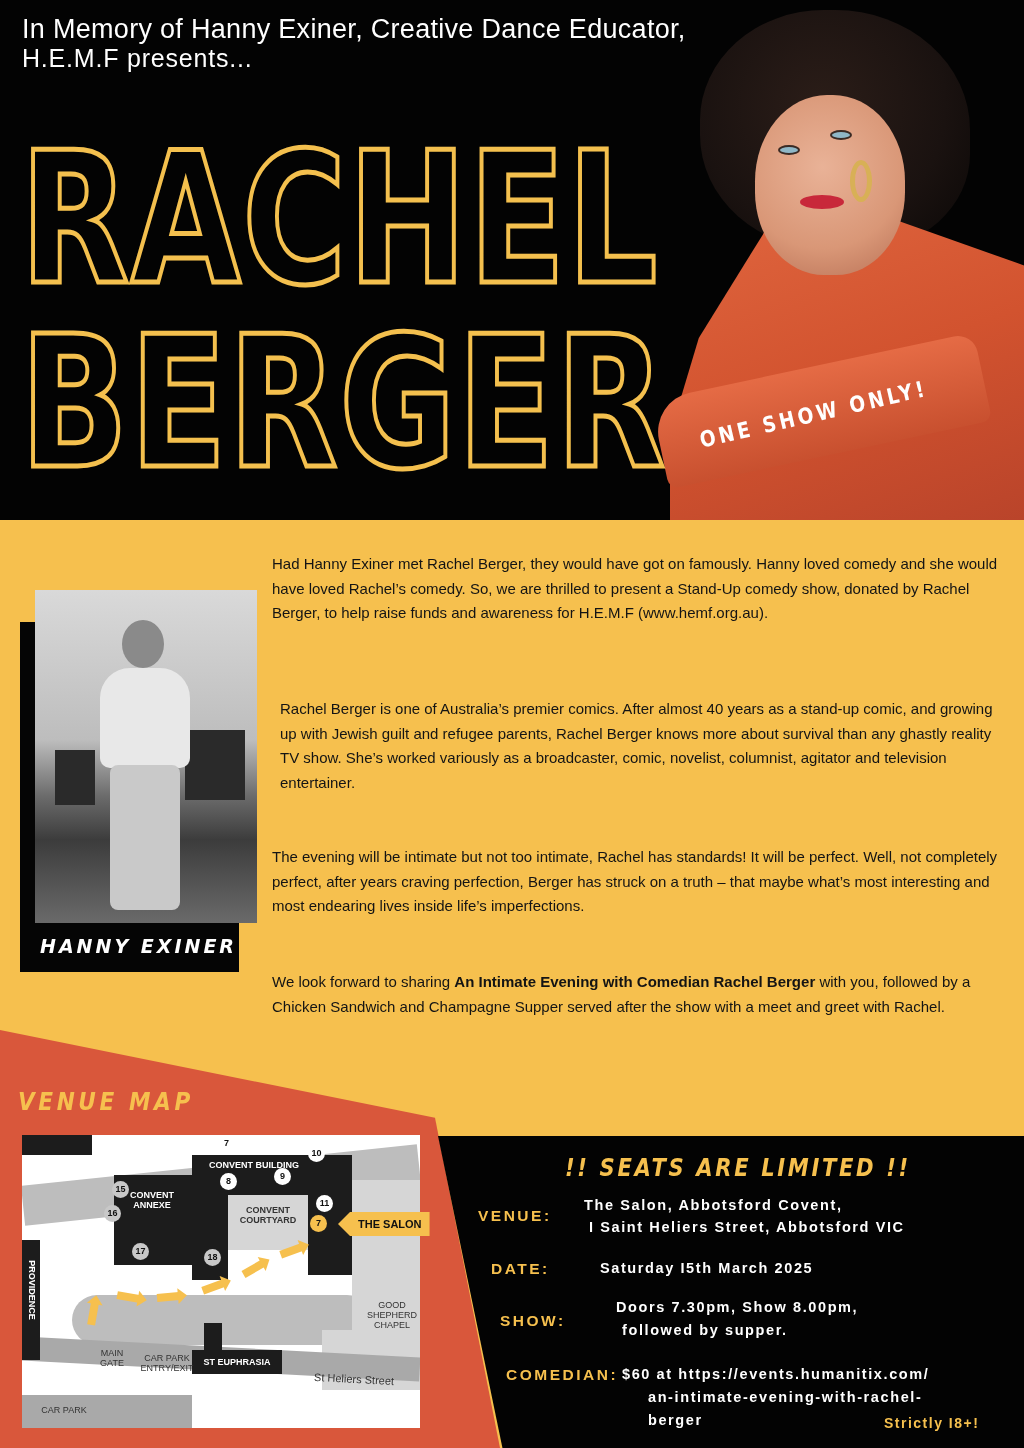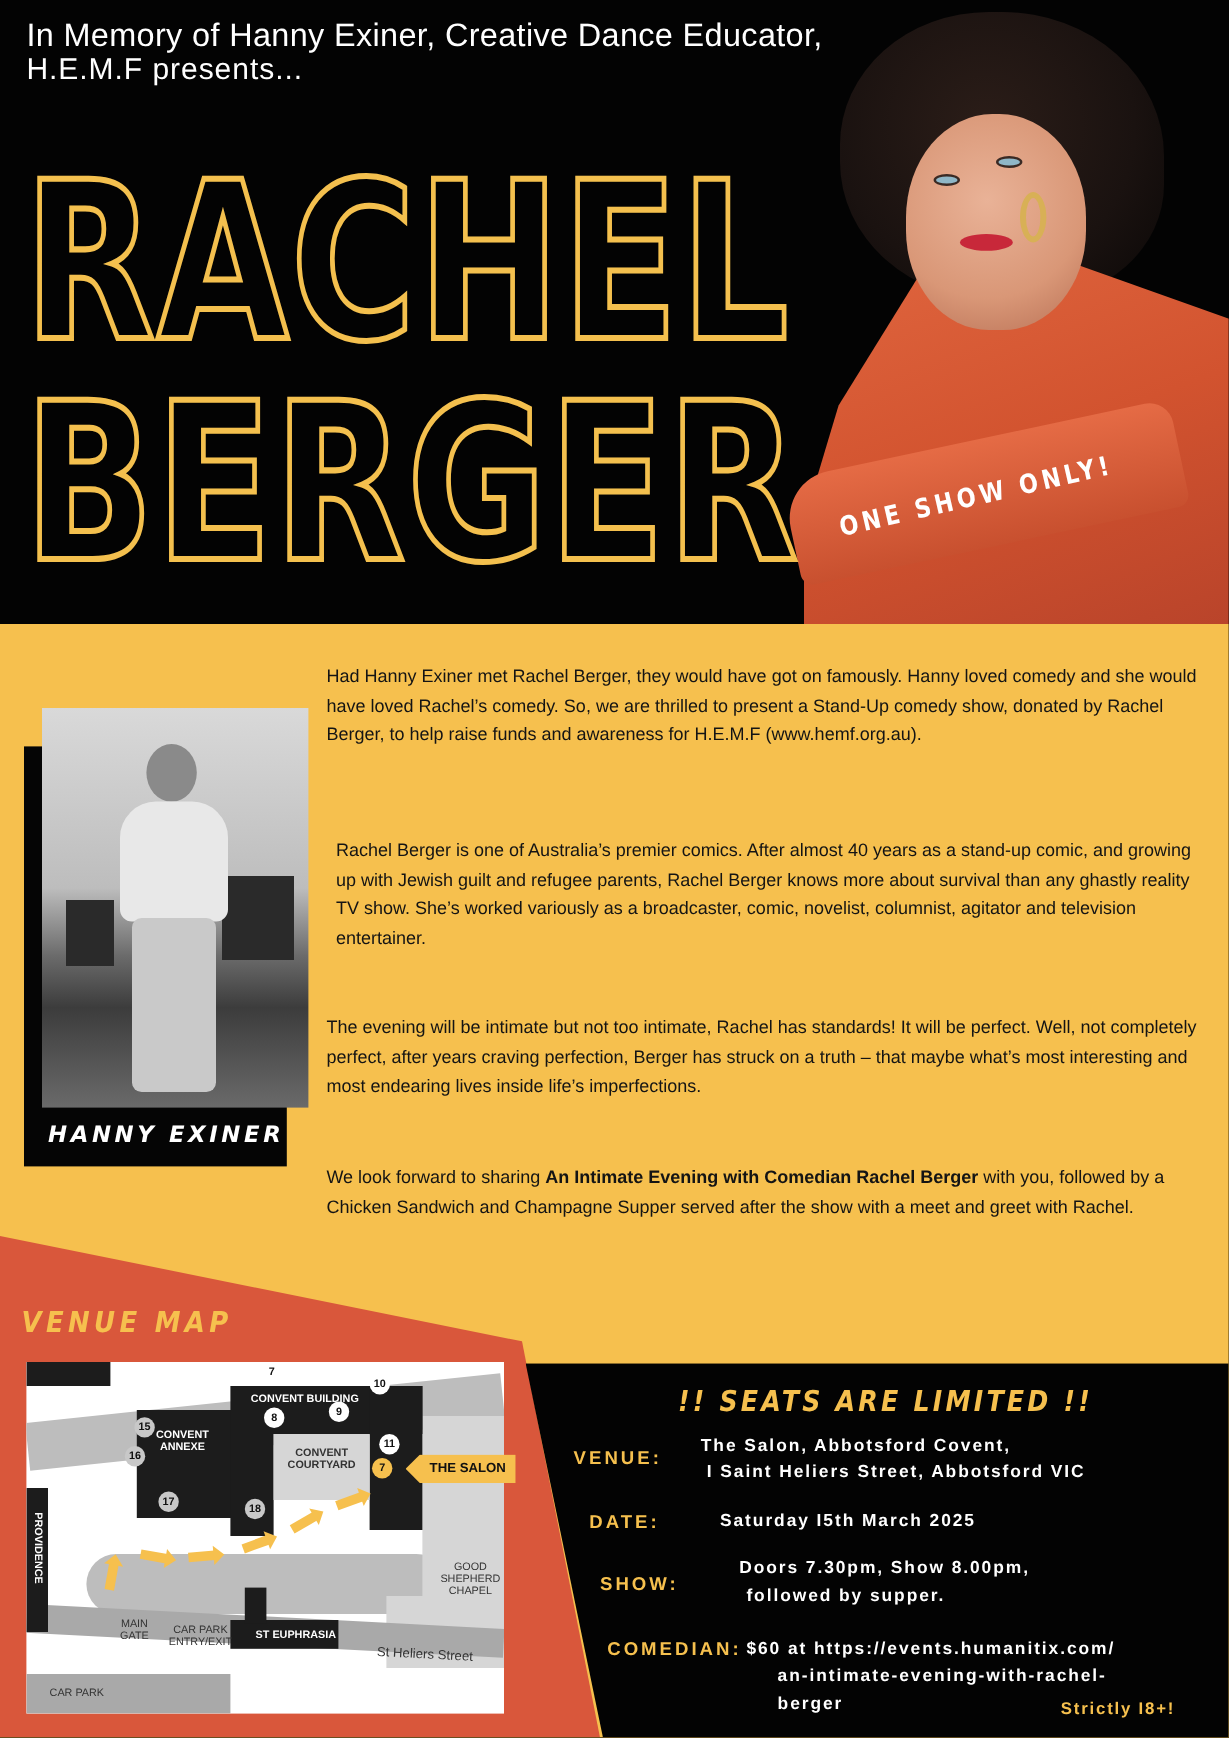--- a/index.html
+++ b/index.html
@@ -147,21 +147,21 @@
   <div class="blk g2" style="left:206px;top:60px;width:80px;height:55px;"></div>
   <div class="blk dk" style="left:0;top:105px;width:18px;height:120px;"></div>
   <div class="blk dk" style="left:170px;top:215px;width:90px;height:24px;"></div>
   <div class="blk dk" style="left:182px;top:188px;width:18px;height:30px;"></div>
 
   <div class="lbl" style="left:182px;top:25px;width:100px;">CONVENT BUILDING</div>
   <div class="lbl" style="left:100px;top:55px;width:60px;">CONVENT ANNEXE</div>
   <div class="lbl dark" style="left:212px;top:70px;width:68px;font-weight:bold;">CONVENT COURTYARD</div>
   <div class="lbl" style="left:-30px;top:150px;width:80px;transform:rotate(90deg);">PROVIDENCE</div>
   <div class="lbl dark" style="left:345px;top:165px;width:50px;">GOOD SHEPHERD CHAPEL</div>
-  <div class="lbl" style="left:172px;top:222px;width:86px;text-align:right;">ST EUPHRASIA</div>
+  <div class="lbl" style="left:172px;top:222px;width:86px;">ST EUPHRASIA</div>
   <div class="lbl dark" style="left:70px;top:213px;width:40px;">MAIN GATE</div>
   <div class="lbl dark" style="left:115px;top:218px;width:60px;">CAR PARK ENTRY/EXIT</div>
   <div class="street" style="left:292px;top:238px;transform:rotate(3deg);">St Heliers Street</div>
   <div class="lbl dark" style="left:12px;top:270px;width:60px;">CAR PARK</div>
 
   <div class="num" style="left:196px;top:0px;">7</div>
   <div class="num" style="left:198px;top:38px;">8</div>
   <div class="num" style="left:252px;top:33px;">9</div>
   <div class="num" style="left:286px;top:10px;">10</div>
   <div class="num" style="left:294px;top:60px;">11</div>

